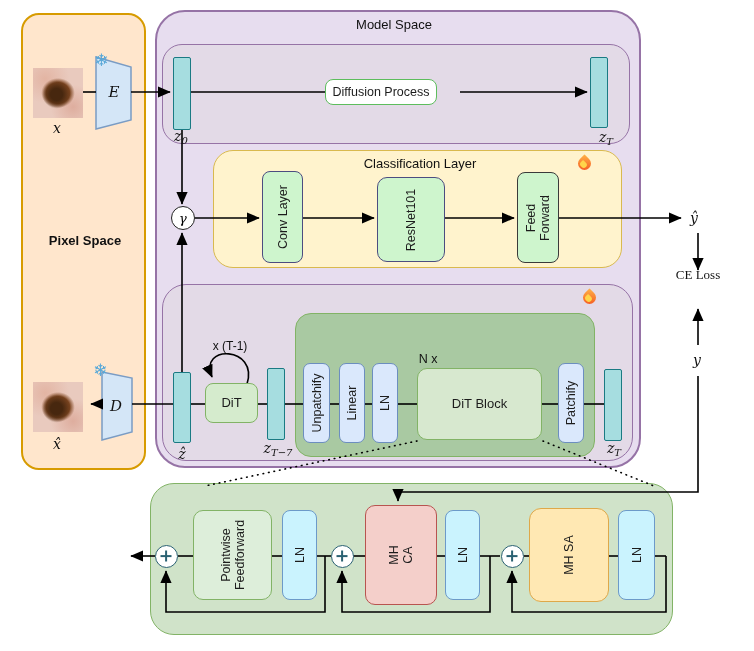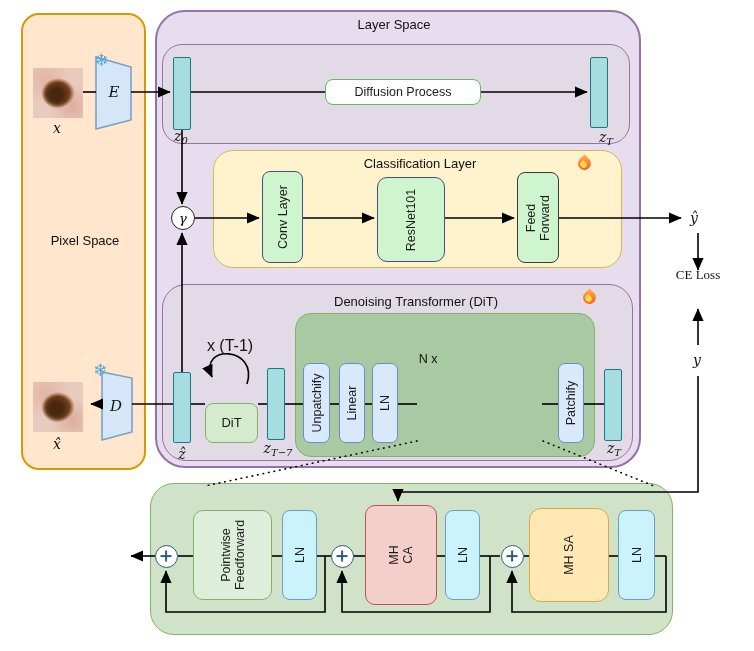--- a/index.html
+++ b/index.html
@@ -111,27 +111,26 @@
       <path d="M 480 556 H 500"></path>
       <path d="M 529 556 H 524"></path>
       <path d="M 609 556 H 618"></path>
       <path d="M 655 556 H 666"></path>
       <path d="M 325 556 V 612 H 166 V 571" marker-end="url(#ah)"></path>
       <path d="M 490 556 V 612 H 342 V 571" marker-end="url(#ah)"></path>
       <path d="M 666 556 V 612 H 512 V 571" marker-end="url(#ah)"></path>
     </g>
   </svg>
 
-  <div class="title z8" style="left:85px;top:240px;">Pixel Space</div>
-  <div class="title z8" style="left:394px;top:24px;">Layer Space</div>
+  <div class="title z8" style="left:85px;top:240px;font-weight:bold;">Pixel Space</div>
+  <div class="title z8" style="left:394px;top:24px;">Model Space</div>
   <div class="title z8" style="left:420px;top:163px;">Classification Layer</div>
-  <div class="title z8" style="left:416px;top:301px;">Denoising Transformer (DiT)</div>
   <div class="title z8" style="left:698px;top:275px;font-family:Liberation Serif, serif;">CE Loss</div>
   <div class="title z8" style="left:428px;top:359px;font-size:12.5px;">N x</div>
-  <div class="title z8" style="left:230px;top:346px;font-size:16px;">x (T-1)</div>
+  <div class="title z8" style="left:230px;top:346px;font-size:12px;">x (T-1)</div>
 
   <div class="flame z8" style="left:578px;top:157px;"></div>
   <div class="flame z8" style="left:583px;top:291px;"></div>
   <div class="snow z8" style="left:101px;top:60px;">❄</div>
   <div class="snow z8" style="left:100px;top:370px;">❄</div>
 
   <div class="lesion z3" style="left:33px;top:68px;"></div>
   <div class="lesion z3" style="left:33px;top:382px;"></div>
 
   <div class="math z8" style="left:57px;top:128px;">x</div>
@@ -152,58 +151,61 @@
   <div class="bar z8" style="left:267px;top:368px;width:18px;height:72px;"></div>
   <div class="bar z8" style="left:604px;top:369px;width:18px;height:72px;"></div>
 
   <div class="circle gamma-node z8" style="left:171px;top:206px;width:24px;height:24px;">
     <span>γ</span>
   </div>
   <div class="circle plus-node z8" style="left:154.5px;top:544.5px;width:23px;height:23px;"></div>
   <div class="circle plus-node z8" style="left:330.5px;top:544.5px;width:23px;height:23px;"></div>
   <div class="circle plus-node z8" style="left:500.5px;top:544.5px;width:23px;height:23px;"></div>
 
-  <div class="blk z8" style="left:325px;top:79px;width:156px;height:26px;background:#fff;border:1.5px solid #5dbd5d;border-radius:8px;">
+  <div class="blk z8" style="left:325px;top:79px;width:112px;height:26px;background:#fff;border:1.5px solid #5dbd5d;border-radius:8px;">
     <span>Diffusion Process</span>
   </div>
 
   <div class="blk z8" style="left:262px;top:171px;width:41px;height:92px;background:#cef5cd;border:1.5px solid #4c4c80;border-radius:8px;">
       <div class="vwrap">
         <span class="vlabel">Conv Layer</span>
       </div>
     </div>
   <div class="blk z8" style="left:377px;top:177px;width:68px;height:85px;background:#cef5cd;border:1.5px solid #4c4c80;border-radius:10px;">
       <div class="vwrap">
         <span class="vlabel">ResNet101</span>
       </div>
     </div>
   <div class="blk z8" style="left:517px;top:172px;width:42px;height:91px;background:#cef5cd;border:1.5px solid #3a3a3a;border-radius:8px;">
       <div class="vwrap">
         <span class="vlabel">Feed
 Forward</span>
       </div>
     </div>
 
-  <div class="blk z8" style="left:205px;top:383px;width:53px;height:40px;background:#d5ebcd;border:1.5px solid #82b366;border-radius:8px;font-size:13px;margin-top:20px;">
+  <div class="blk z8" style="left:205px;top:383px;width:53px;height:40px;background:#d5ebcd;border:1.5px solid #82b366;border-radius:8px;font-size:13px;">
       <span>DiT</span>
     </div>
   <div class="blk z8" style="left:303px;top:363px;width:27px;height:80px;background:#dae8fc;border:1.4px solid #6c8ebf;border-radius:7px;">
       <div class="vwrap">
         <span class="vlabel">Unpatchify</span>
       </div>
     </div>
   <div class="blk z8" style="left:339px;top:363px;width:26px;height:80px;background:#dae8fc;border:1.4px solid #6c8ebf;border-radius:7px;">
       <div class="vwrap">
         <span class="vlabel">Linear</span>
       </div>
     </div>
   <div class="blk z8" style="left:372px;top:363px;width:26px;height:80px;background:#dae8fc;border:1.4px solid #6c8ebf;border-radius:7px;">
       <div class="vwrap">
         <span class="vlabel">LN</span>
       </div>
+    </div>
+  <div class="blk z8" style="left:417px;top:368px;width:125px;height:72px;background:#d7e8cf;border:1.4px solid #82b366;border-radius:10px;font-size:13px;">
+      <span>DiT Block</span>
     </div>
   <div class="blk z8" style="left:558px;top:363px;width:26px;height:80px;background:#dae8fc;border:1.4px solid #6c8ebf;border-radius:7px;">
       <div class="vwrap">
         <span class="vlabel">Patchify</span>
       </div>
     </div>
 
   <div class="blk z8" style="left:193px;top:510px;width:79px;height:90px;background:#ddeeda;border:1.4px solid #82b366;border-radius:10px;">
       <div class="vwrap">
         <span class="vlabel">Pointwise

